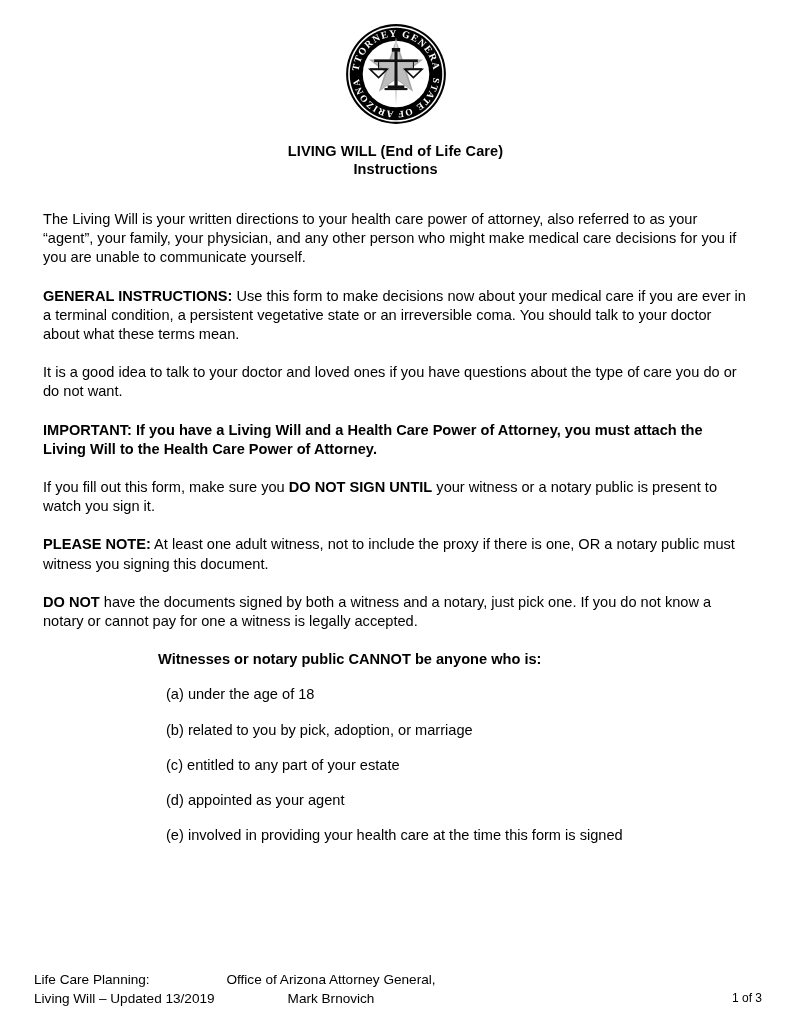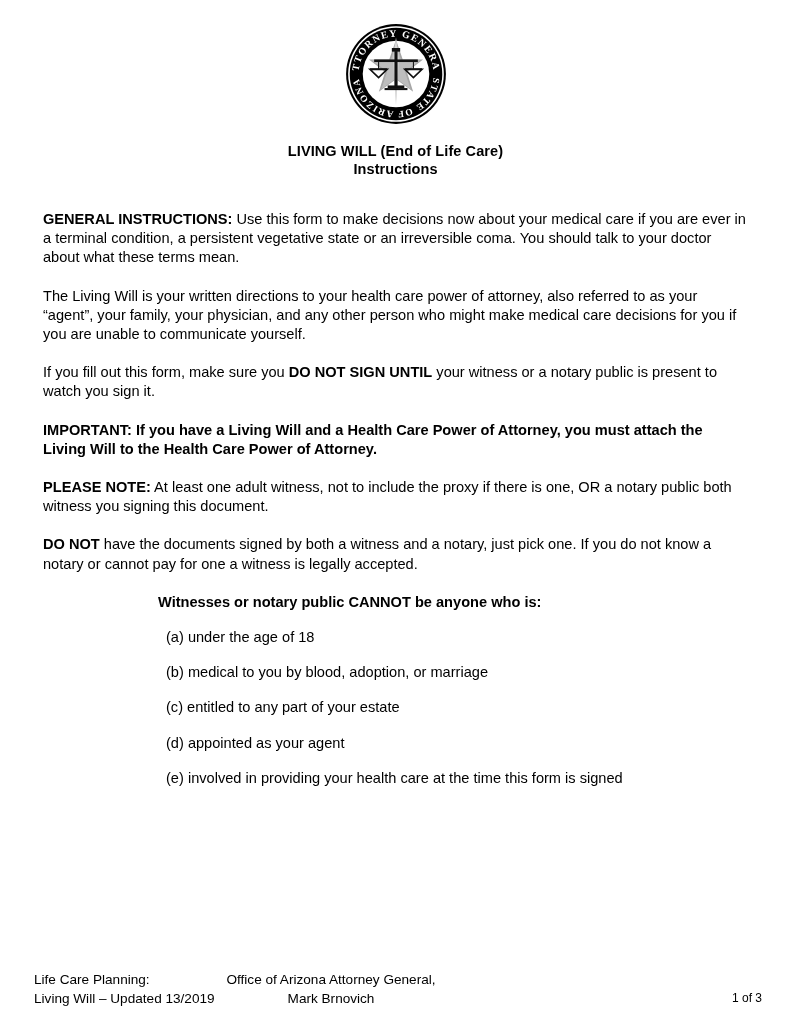--- a/index.html
+++ b/index.html
@@ -152,37 +152,38 @@
   </svg>
 </div>
 
 <div class="title-block">
   <div>LIVING WILL (End of Life Care)</div>
   <div>Instructions</div>
 </div>
 
 <div class="body-col">
 
+  <p class="para"><span>The Living Will is your written directions to your health care power of attorney, also referred to as your “agent”, your family, your physician, and any other person who might make medical care decisions for you if you are unable to communicate yourself.</span></p>
+
   <p class="para"><span class="b">GENERAL INSTRUCTIONS:</span><span> Use this form to make decisions now about your medical care if you are ever in a terminal condition, a persistent vegetative state or an irreversible coma. You should talk to your doctor about what these terms mean.</span></p>
 
-  <p class="para"><span>The Living Will is your written directions to your health care power of attorney, also referred to as your “agent”, your family, your physician, and any other person who might make medical care decisions for you if you are unable to communicate yourself.</span></p>
+  <p class="para"><span>It is a good idea to talk to your doctor and loved ones if you have questions about the type of care you do or do not want.</span></p>
 
+  <p class="para b"><span>IMPORTANT: If you have a Living Will and a Health Care Power of Attorney, you must attach the Living Will to the Health Care Power of Attorney.</span></p>
 
   <p class="para"><span>If you fill out this form, make sure you </span><span class="b">DO NOT SIGN UNTIL</span><span> your witness or a notary public is present to watch you sign it.</span></p>
 
-  <p class="para b"><span>IMPORTANT: If you have a Living Will and a Health Care Power of Attorney, you must attach the Living Will to the Health Care Power of Attorney.</span></p>
-
-  <p class="para"><span class="b">PLEASE NOTE:</span><span> At least one adult witness, not to include the proxy if there is one, OR a notary public both witness you signing this document.</span></p>
+  <p class="para"><span class="b">PLEASE NOTE:</span><span> At least one adult witness, not to include the proxy if there is one, OR a notary public must witness you signing this document.</span></p>
 
   <p class="para"><span class="b">DO NOT</span><span> have the documents signed by both a witness and a notary, just pick one. If you do not know a notary or cannot pay for one a witness is legally accepted.</span></p>
 
   <div class="indent-block">
     <p class="indent-head">Witnesses or notary public CANNOT be anyone who is:</p>
     <p class="indent-item">(a) under the age of 18</p>
-    <p class="indent-item">(b) medical to you by blood, adoption, or marriage</p>
+    <p class="indent-item">(b) related to you by pick, adoption, or marriage</p>
     <p class="indent-item">(c) entitled to any part of your estate</p>
     <p class="indent-item">(d) appointed as your agent</p>
     <p class="indent-item">(e) involved in providing your health care at the time this form is signed</p>
   </div>
 </div>
 
 <div class="footer">
   <div class="footer-left">
     <div>Life Care Planning:</div>
     <div>Living Will – Updated 13/2019</div>

